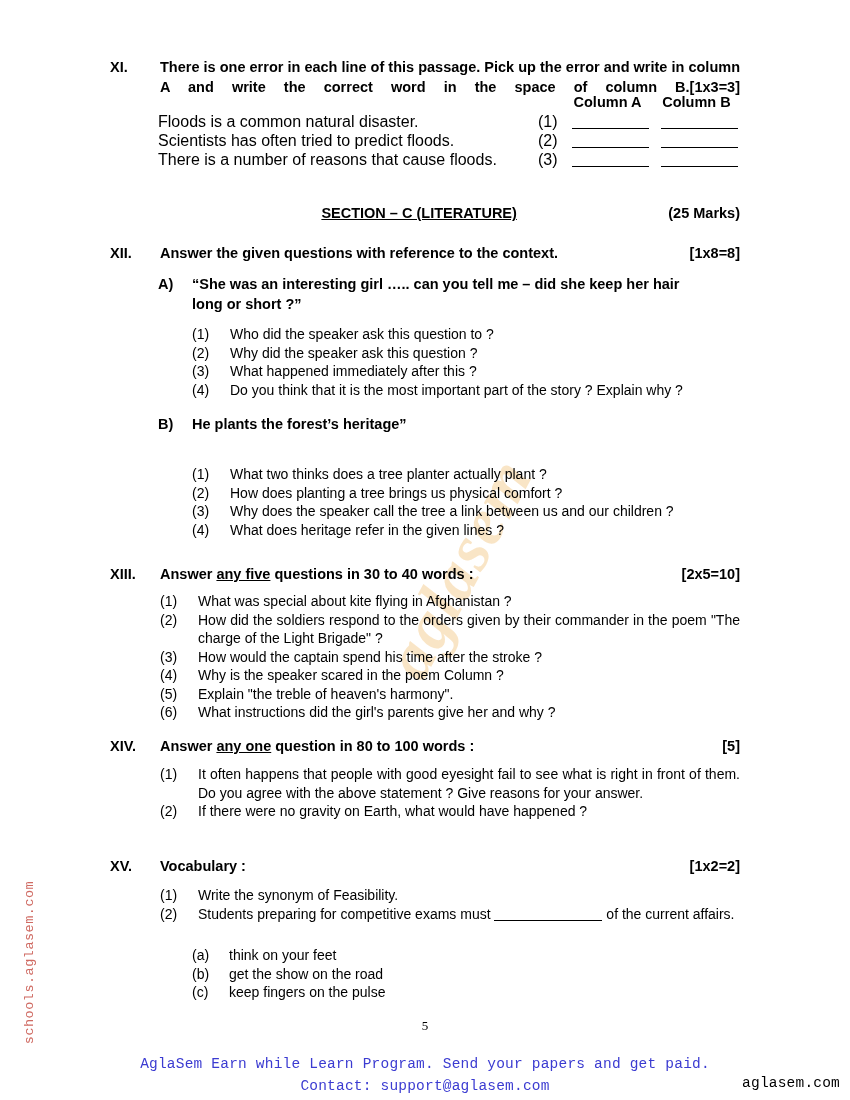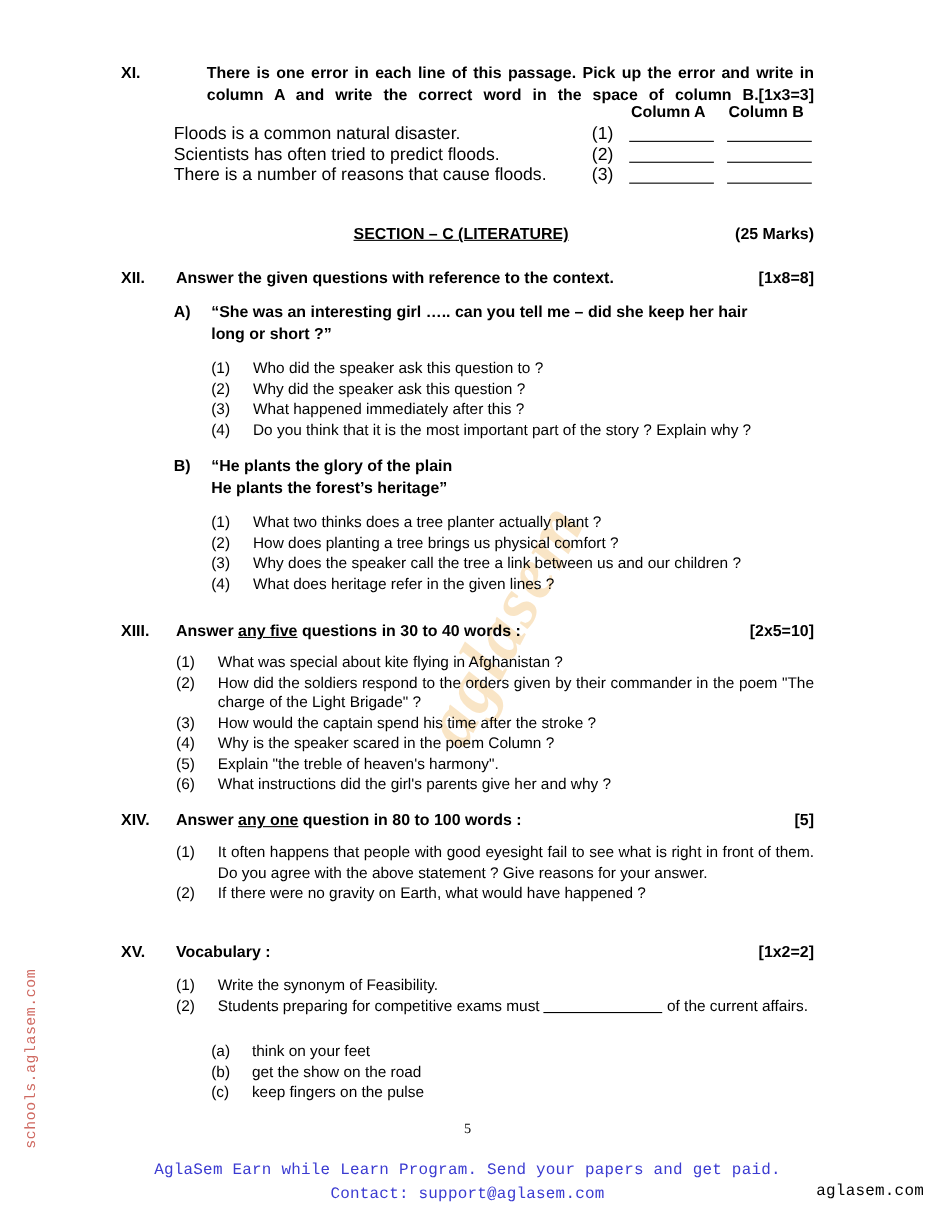--- a/index.html
+++ b/index.html
@@ -79,21 +79,20 @@
     font-size: 14.5px;
     font-weight: bold;
     line-height: 20px;
     white-space: nowrap;
     text-align: right;
     padding-left: 8px;
   }
   .stem-just {
     text-align: justify;
     text-align-last: justify;
-    margin-left: 28px;
   }
 
   
   .sublist {
     margin: 0;
     padding: 0;
     list-style: none;
   }
   .sublist li {
     display: flex;
@@ -315,21 +314,20 @@
     <li>
       <span class="lbl">(4)</span>
       <span class="txt">Do you think that it is the most important part of the story ? Explain why ?</span>
     </li>
   </ul>
 
   <div class="q-block" style="top:414px; left:158px; width:582px;">
     <div class="q-row">
       <div class="q-num" style="width:34px;flex:0 0 34px;">B)</div>
       <div class="q-body bold">
-        <div>“He plants the glory of the plain</div>
         <div>He plants the forest’s heritage”</div>
       </div>
     </div>
   </div>
 
   <ul class="sublist" style="position:absolute; left:192px; top:465px; width:548px;">
     <li>
       <span class="lbl">(1)</span>
       <span class="txt">What two thinks does a tree planter actually plant ?</span>
     </li>

